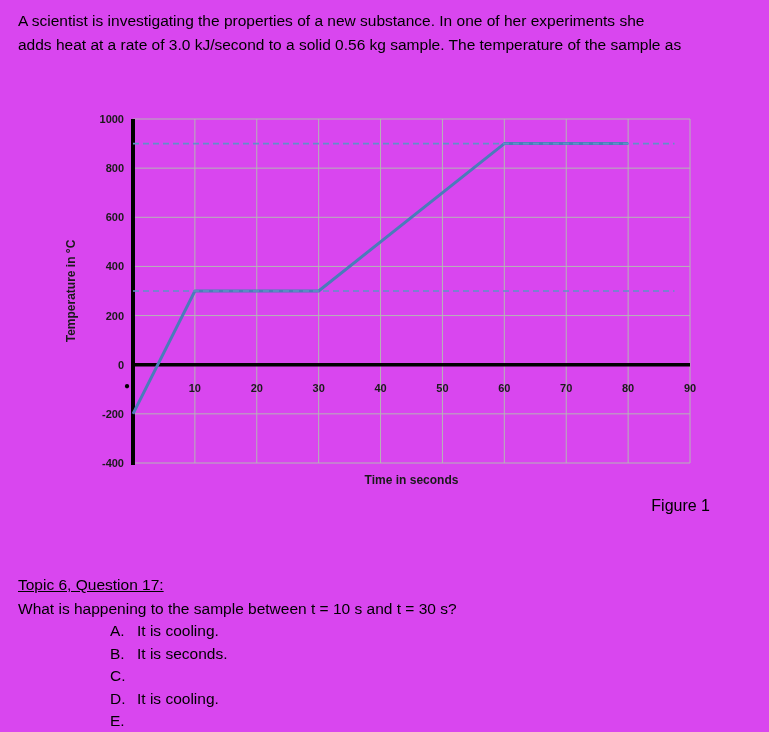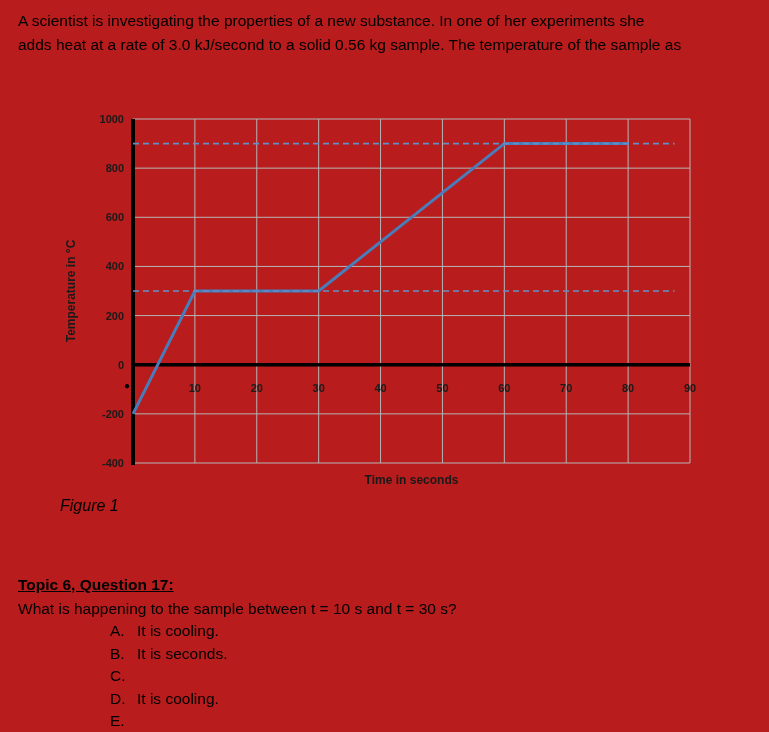--- a/index.html
+++ b/index.html
@@ -1,20 +1,20 @@
 <!DOCTYPE html>
 <html><head>
 <meta charset="utf-8">
 <style>
   html, body { margin: 0; padding: 0; background: #ffffff; }
   .page {
     position: relative;
     width: 769px;
     height: 732px;
-    background: #b91c1c;
+    background: #d946ef;
     font-family: "Liberation Sans", sans-serif;
     color: #000000;
     overflow: hidden;
   }
   .intro {
     position: absolute;
     left: 18px;
     top: 9px;
     width: 742px;
     font-size: 15.5px;
@@ -30,34 +30,33 @@
   }
   .figure-chart text { font-family: "Liberation Sans", sans-serif; }
   .figure-chart .tick { font-size: 11px; font-weight: bold; fill: #1a1a1a; }
   .figure-chart .tick-dot { font-size: 10px; fill: #000000; }
   .figure-chart .axis-title { font-size: 12px; font-weight: bold; fill: #1a1a1a; }
   .figure-caption {
     position: absolute;
     left: 60px;
     top: 497px;
     width: 650px;
-    text-align: left;
+    text-align: right;
     font-size: 16px;
-    font-style: italic;
   }
   .question {
     position: absolute;
     left: 18px;
     top: 574px;
     width: 742px;
     font-size: 15.5px;
     line-height: 22.5px;
   }
   .question-topic {
-    font-weight: bold;
+    font-weight: normal;
     text-decoration: underline;
     margin-bottom: 1px;
   }
   .options { margin-left: 92px; }
   .option { display: flex; }
   .opt-label { width: 27px; flex: 0 0 27px; }
 </style>
 </head>
 <body>
 

